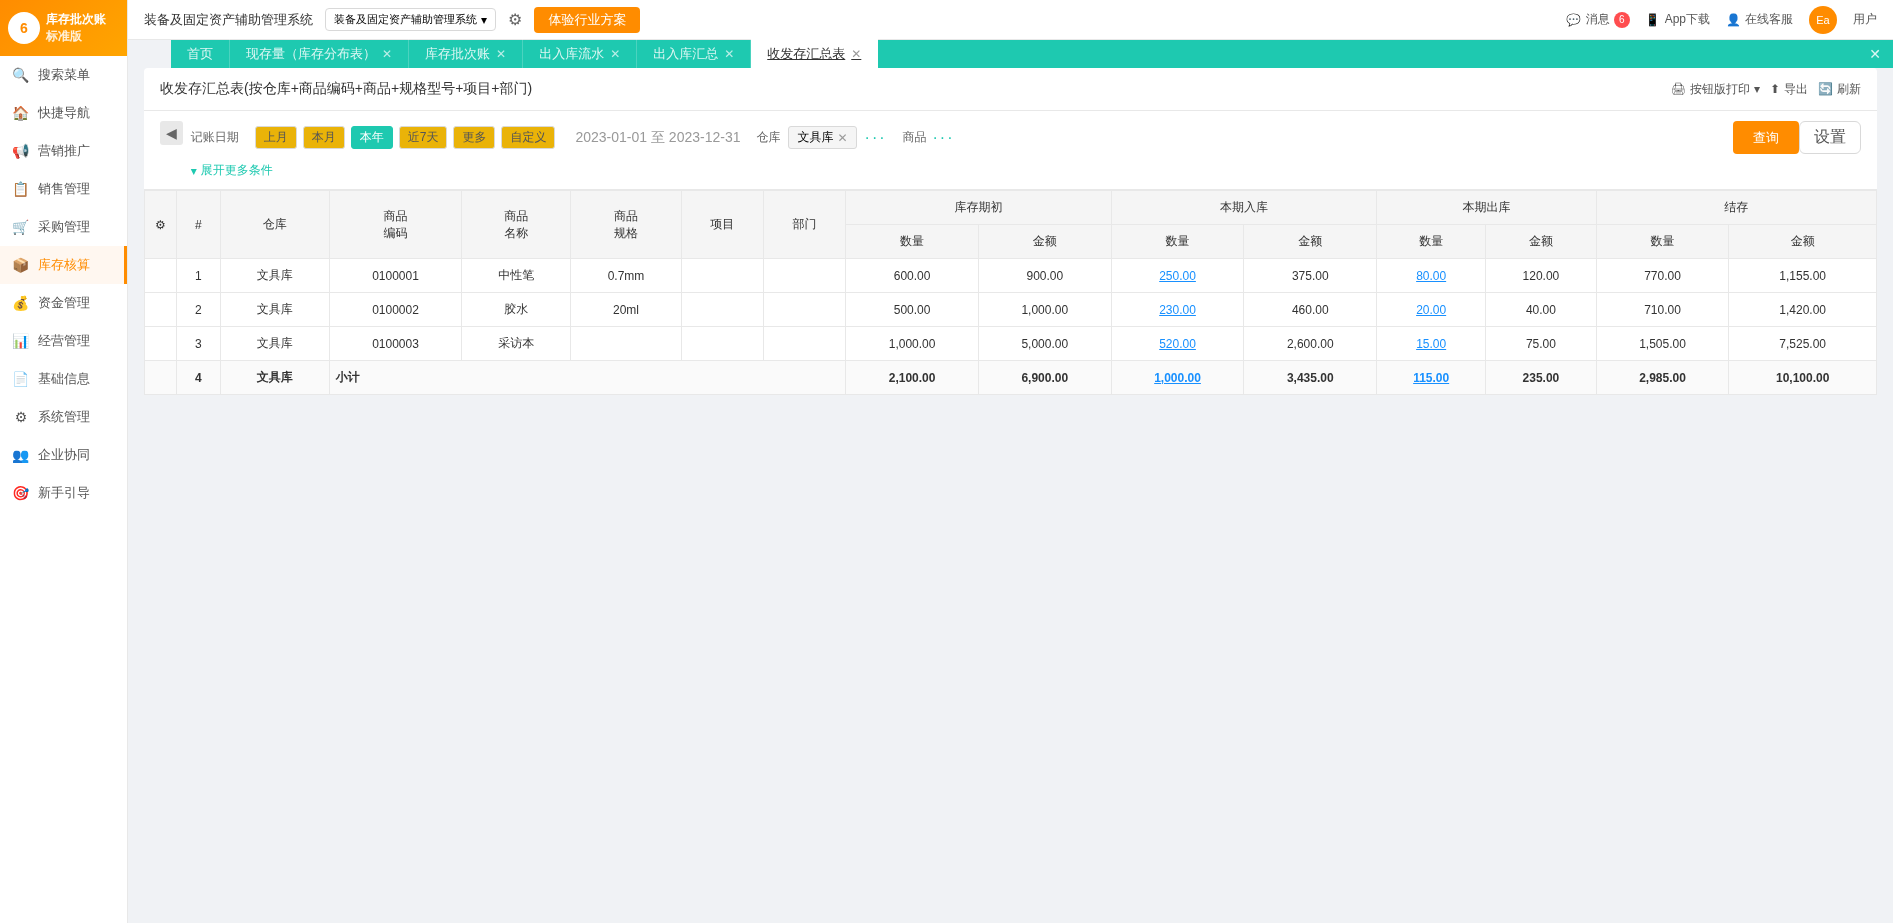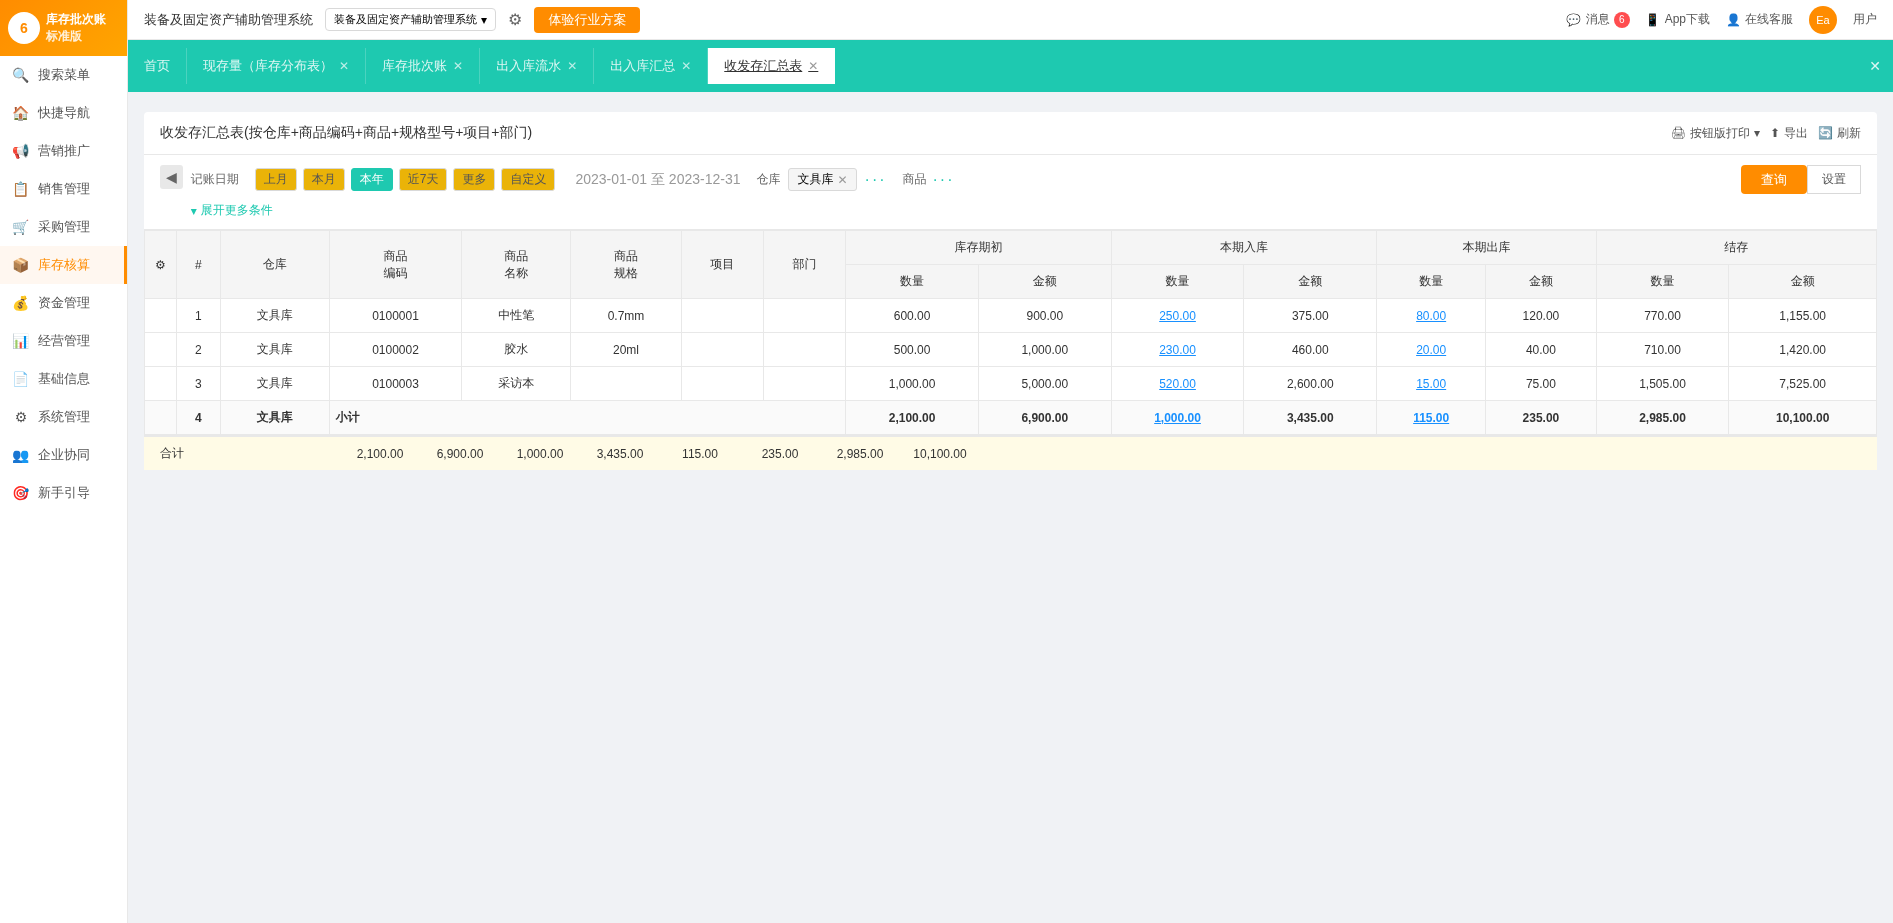--- a/index.html
+++ b/index.html
@@ -22,29 +22,29 @@
     .topbar-title { font-size: 13px; color: #333; }
     .topbar-select { display: flex; align-items: center; gap: 4px; border: 1px solid #d9d9d9; border-radius: 4px; padding: 3px 8px; font-size: 12px; cursor: pointer; }
     .topbar-settings-icon { font-size: 16px; color: #666; cursor: pointer; }
     .topbar-btn-trial { background: #ff8c00; color: white; border: none; border-radius: 4px; padding: 4px 14px; font-size: 13px; cursor: pointer; }
     .topbar-right { display: flex; align-items: center; gap: 16px; font-size: 12px; color: #555; }
     .topbar-right-item { display: flex; align-items: center; gap: 4px; cursor: pointer; }
     .badge-red { background: #ff4d4f; color: white; border-radius: 50%; width: 16px; height: 16px; display: flex; align-items: center; justify-content: center; font-size: 10px; }
     .user-avatar { width: 28px; height: 28px; background: #ff8c00; border-radius: 50%; display: flex; align-items: center; justify-content: center; color: white; font-size: 11px; }
 
     
-    .tabbar { background: #1ec9b0; display: flex; align-items: center; height: 52px; padding: 0 0; }
+    .tabbar { background: #1ec9b0; display: flex; align-items: center; height: 28px; padding: 0 0; margin-left: 43px; }
     .tab { display: flex; align-items: center; gap: 6px; padding: 0 16px; height: 36px; font-size: 13px; color: rgba(255,255,255,0.85); cursor: pointer; border-right: 1px solid rgba(255,255,255,0.2); }
     .tab.active { background: white; color: #333; border-radius: 0; text-decoration: underline; }
     .tab-close { font-size: 12px; color: rgba(255,255,255,0.7); line-height: 1; }
     .tab.active .tab-close { color: #999; }
     .tabbar-close-all { margin-left: auto; padding: 0 12px; color: rgba(255,255,255,0.85); font-size: 14px; cursor: pointer; }
 
     
-    .page-content { flex: 1; overflow-y: auto; background: #f0f2f5; padding: 20px 16px; }
+    .page-content { flex: 1; overflow-y: auto; background: #f0f2f5; padding: 0 16px; }
 
     
     .page-header { background: white; padding: 12px 16px; border-radius: 4px 4px 0 0; border-bottom: 1px solid #e8e8e8; display: flex; align-items: center; justify-content: space-between; }
     .page-title { font-size: 14px; color: #333; font-weight: 500; }
     .page-header-actions { display: flex; align-items: center; gap: 10px; font-size: 12px; color: #555; }
     .page-header-action { display: flex; align-items: center; gap: 4px; cursor: pointer; }
 
     
     .filter-bar { background: white; padding: 10px 16px; border-bottom: 1px solid #e8e8e8; }
     .filter-row { display: flex; align-items: center; gap: 16px; flex-wrap: wrap; }
@@ -54,21 +54,21 @@
     .filter-date-btn.active { background: #1ec9b0; color: white; border-color: #1ec9b0; }
     .filter-date-range { color: #999; font-size: 14px; margin-left: 4px; }
     .filter-warehouse { display: flex; align-items: center; gap: 8px; }
     .filter-warehouse-label { color: #666; }
     .filter-tag { display: flex; align-items: center; gap: 4px; background: #f5f5f5; border: 1px solid #d9d9d9; border-radius: 3px; padding: 2px 8px; font-size: 12px; }
     .filter-tag-close { color: #999; cursor: pointer; }
     .filter-dots { color: #1ec9b0; cursor: pointer; font-size: 16px; letter-spacing: 2px; }
     .filter-product-label { color: #666; }
     .filter-expand { display: flex; align-items: center; gap: 4px; color: #1ec9b0; cursor: pointer; font-size: 12px; margin: 8px 0 0 0; }
     .query-btn { background: #ff8c00; color: white; border: none; border-radius: 4px; padding: 5px 20px; cursor: pointer; font-size: 13px; }
-    .settings-btn { background: white; color: #555; border: 1px solid #d9d9d9; border-radius: 0; padding: 5px 14px; cursor: pointer; font-size: 12px; }
+    .settings-btn { background: white; color: #555; border: 1px solid #d9d9d9; border-radius: 6px; padding: 5px 14px; cursor: pointer; font-size: 16px; }
 
     
     .table-wrapper { background: white; margin-top: 0; overflow-x: auto; }
     table { width: 100%; border-collapse: collapse; font-size: 12px; }
     thead tr th { background: #f5f5f5; padding: 8px 6px; text-align: center; border: 1px solid #e8e8e8; color: #333; font-weight: 500; white-space: nowrap; }
     thead tr.header-top th { background: #f5f5f5; }
     tbody tr td { padding: 8px 6px; text-align: center; border: 1px solid #e8e8e8; color: #333; white-space: nowrap; }
     tbody tr.subtotal td { font-weight: bold; background: #fafafa; }
     .td-link { color: #1890ff; text-decoration: underline; cursor: pointer; }
     .td-left { text-align: left; }
@@ -363,30 +363,15 @@
   <td>3,435.00</td>
   <td class="td-link" style="text-decoration:underline;">115.00</td>
   <td>235.00</td>
   <td>2,985.00</td>
   <td>10,100.00</td>
 </tr>
           </tbody>
       </table>
     </div>
 
-    <div class="footer-bar">
-      <div class="footer-label">
-        <span>合计</span>
-      </div>
-      <div class="footer-values">
-        <span class="footer-val">2,100.00</span>
-        <span class="footer-val">6,900.00</span>
-        <span class="footer-val">1,000.00</span>
-        <span class="footer-val">3,435.00</span>
-        <span class="footer-val">115.00</span>
-        <span class="footer-val">235.00</span>
-        <span class="footer-val">2,985.00</span>
-        <span class="footer-val">10,100.00</span>
-      </div>
-    </div>
 
   </div>
 </div>
 
 </body></html>

